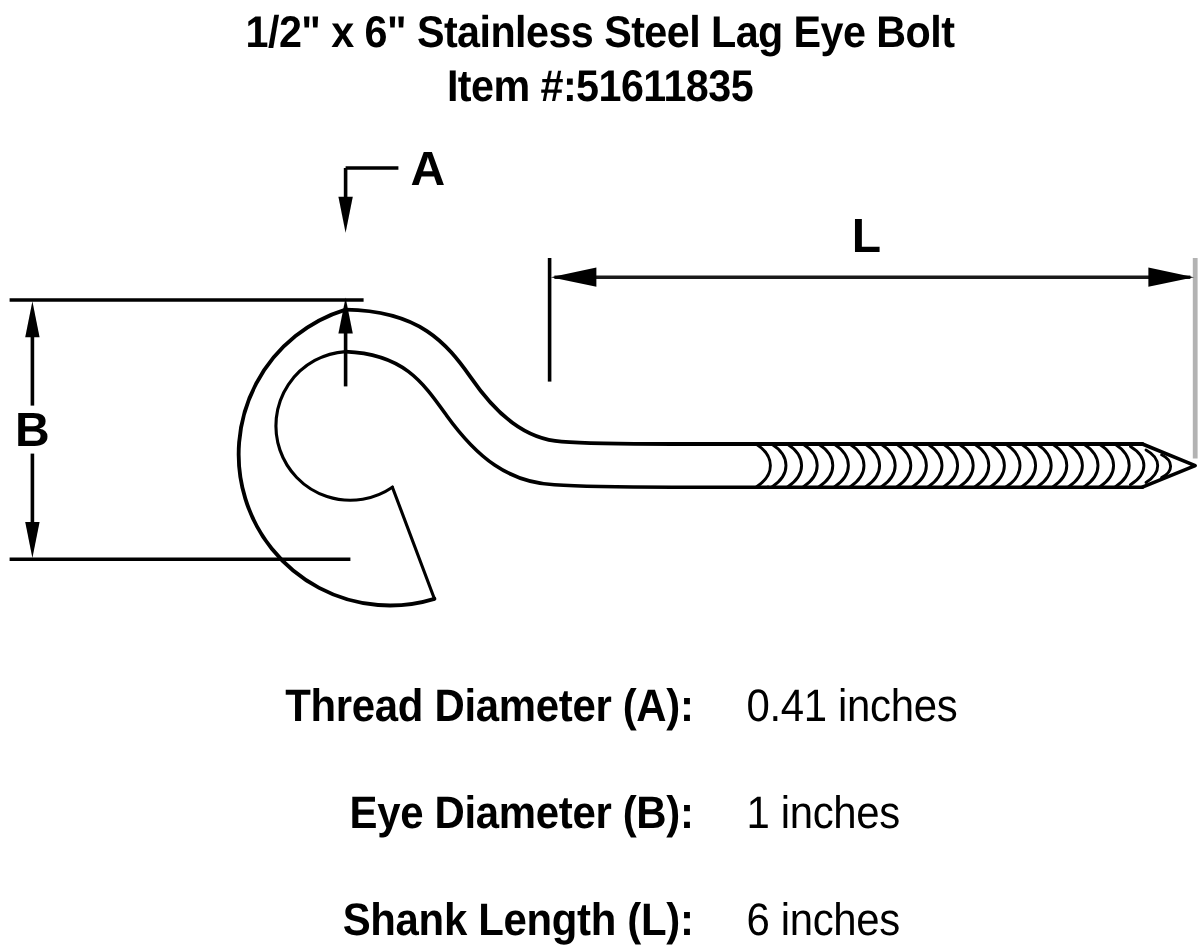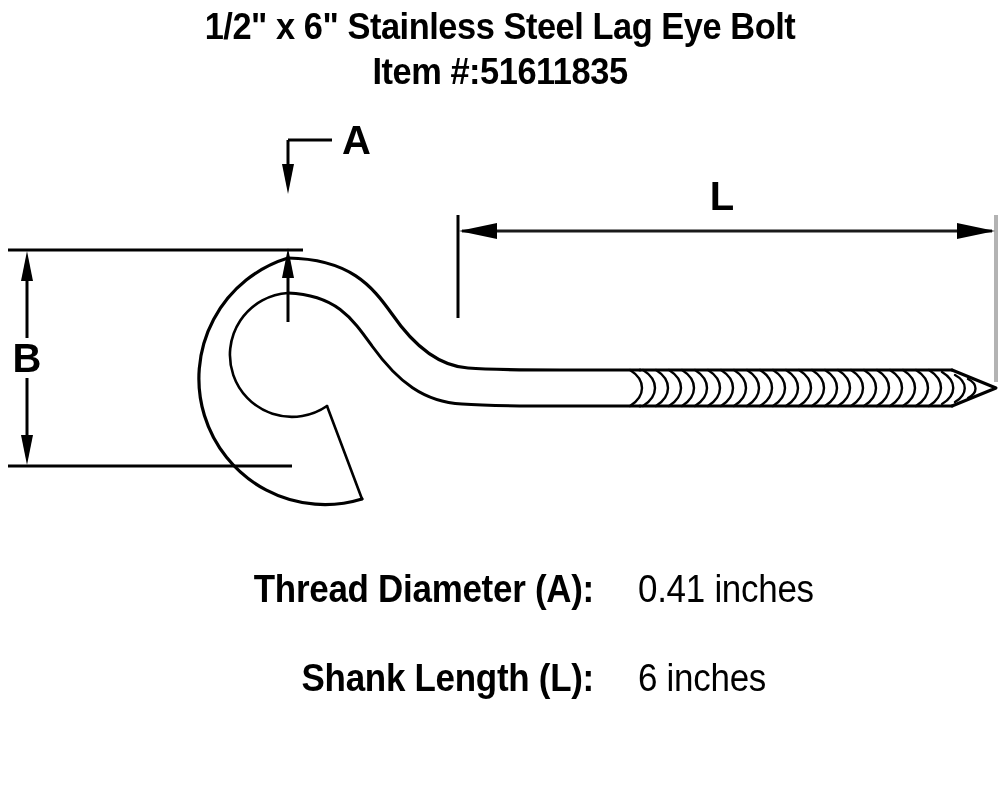--- a/index.html
+++ b/index.html
@@ -52,21 +52,20 @@
   .spec-table {
     position: absolute;
     left: 0;
     top: 545px;
     width: 1000px;
   }
   .spec-row {
     display: flex;
     align-items: flex-end;
     height: 89px;
-    padding-left: 16px;
   }
   .spec-label {
     width: 578px;
     text-align: right;
     font-weight: bold;
     font-size: 38px;
     line-height: 89px;
     letter-spacing: -0.3px;
     transform: scaleX(0.92);
     transform-origin: right center;
@@ -215,20 +214,24 @@
     </svg>
   </div>
 
   <div class="spec-table">
 
     <div class="spec-row">
       <div class="spec-label">Thread Diameter (A):</div>
       <div class="spec-value">0.41 inches</div>
     </div>
 
+    <div class="spec-row">
+      <div class="spec-label">Eye Diameter (B):</div>
+      <div class="spec-value">1 inches</div>
+    </div>
 
     <div class="spec-row">
       <div class="spec-label">Shank Length (L):</div>
       <div class="spec-value">6 inches</div>
     </div>
 
   </div>
 
 </div>
 

